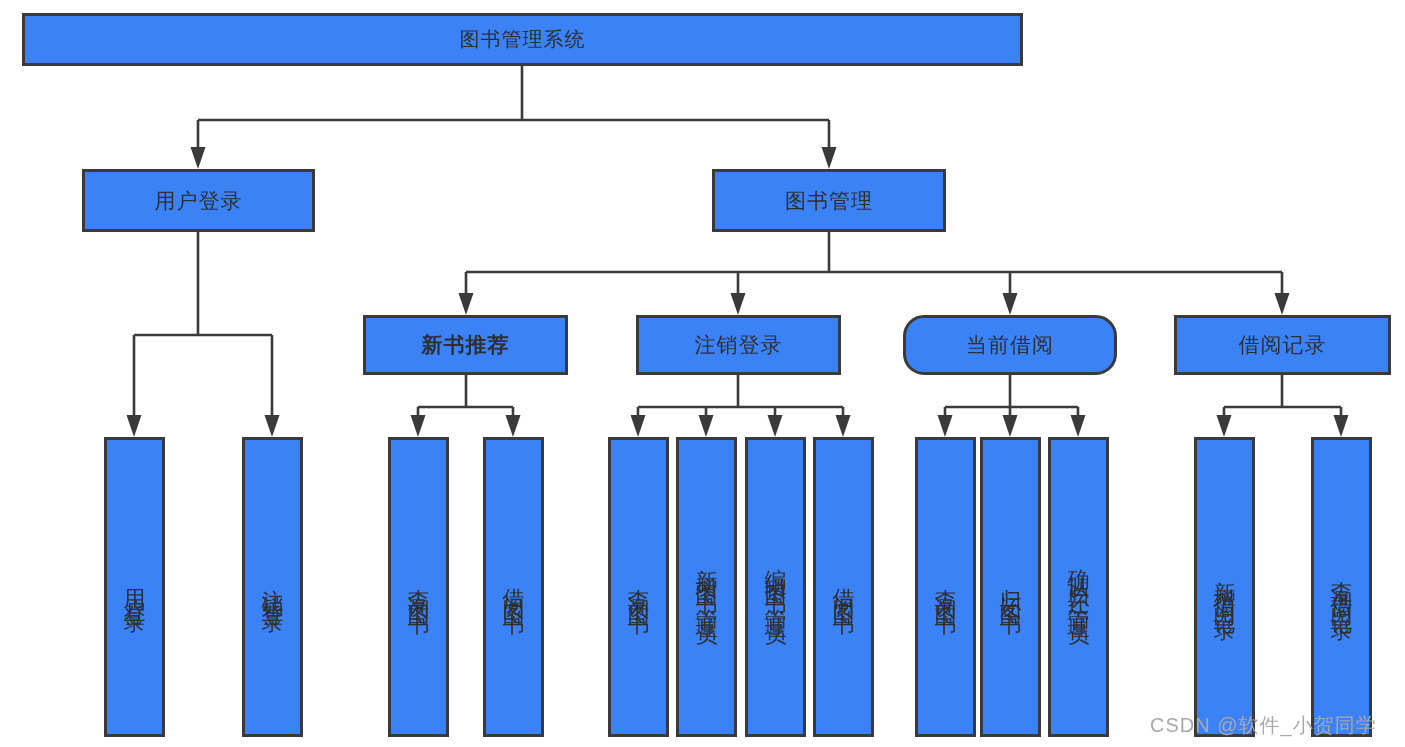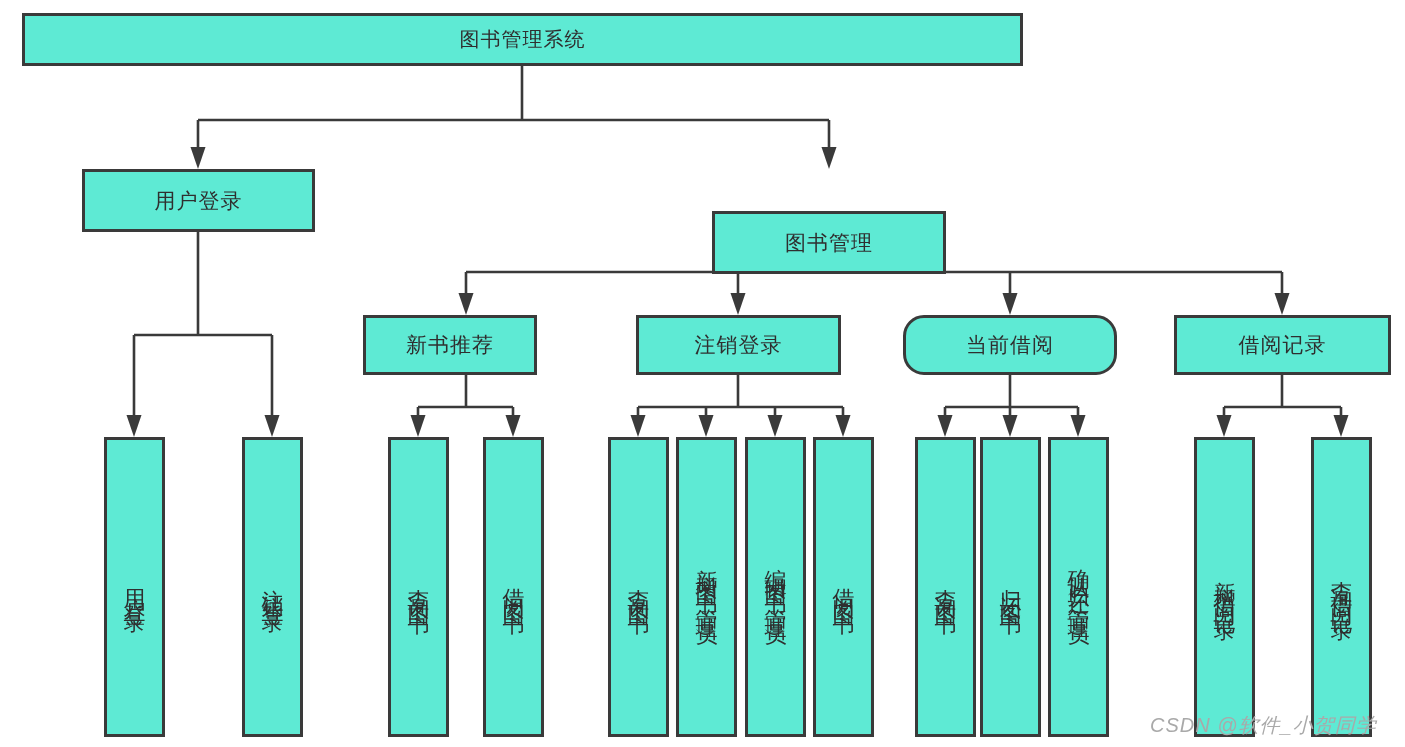--- a/index.html
+++ b/index.html
@@ -17,21 +17,21 @@
     font-family:"Liberation Sans","DejaVu Sans",sans-serif;
     color:var(--text);
   }
   .wires{position:absolute;left:0;top:0;width:1405px;height:747px;}
   .wires path{stroke:var(--line);stroke-width:2.6;fill:none;}
   .wires polygon{fill:var(--line);stroke:none;}
   .node{
     position:absolute;
     box-sizing:border-box;
     border:3px solid var(--line);
-    background:#5eead4;
+    background:#3b82f6;
     display:flex;align-items:center;justify-content:center;
     text-align:center;
   }
   .h-node{font-size:21px;letter-spacing:1px;}
   .root-node{font-size:20px;letter-spacing:1px;}
   .v-node span{
     writing-mode:vertical-rl;
     text-orientation:mixed;
     font-size:22px;
     letter-spacing:8px;
@@ -39,21 +39,20 @@
   }
   .watermark{
     position:absolute;
     left:1150px;top:712px;
     width:255px;
     font-size:20px;
     color:var(--watermark);
     white-space:nowrap;
     z-index:5;
     letter-spacing:1px;
-    font-style:italic;
   }
 </style>
 </head>
 <body>
 
 <div class="stage">
 
   <svg class="wires" viewBox="0 0 1405 747" xmlns="http://www.w3.org/2000/svg">
     <g>
       <path d="M522 66 V120 M198 120 H829 M198 120 V148 M829 120 V148"></path>
@@ -97,25 +96,25 @@
     </g>
   </svg>
 
   <div class="node root-node" style="left:22px;top:13px;width:1001px;height:53px;">
     <span>图书管理系统</span>
   </div>
 
   <div class="node h-node" style="left:82px;top:169px;width:233px;height:63px;">
     <span>用户登录</span>
   </div>
-  <div class="node h-node" style="left:712px;top:169px;width:234px;height:63px;margin-top:42px;">
+  <div class="node h-node" style="left:712px;top:169px;width:234px;height:63px;">
     <span>图书管理</span>
   </div>
 
-  <div class="node h-node" style="left:363px;top:315px;width:174px;height:60px;">
+  <div class="node h-node" style="left:363px;top:315px;width:205px;height:60px;font-weight:bold;">
     <span>新书推荐</span>
   </div>
   <div class="node h-node" style="left:636px;top:315px;width:205px;height:60px;">
     <span>注销登录</span>
   </div>
   <div class="node h-node" style="left:903px;top:315px;width:214px;height:60px;border-radius:21px;">
     <span>当前借阅</span>
   </div>
   <div class="node h-node" style="left:1174px;top:315px;width:217px;height:60px;">
     <span>借阅记录</span>

